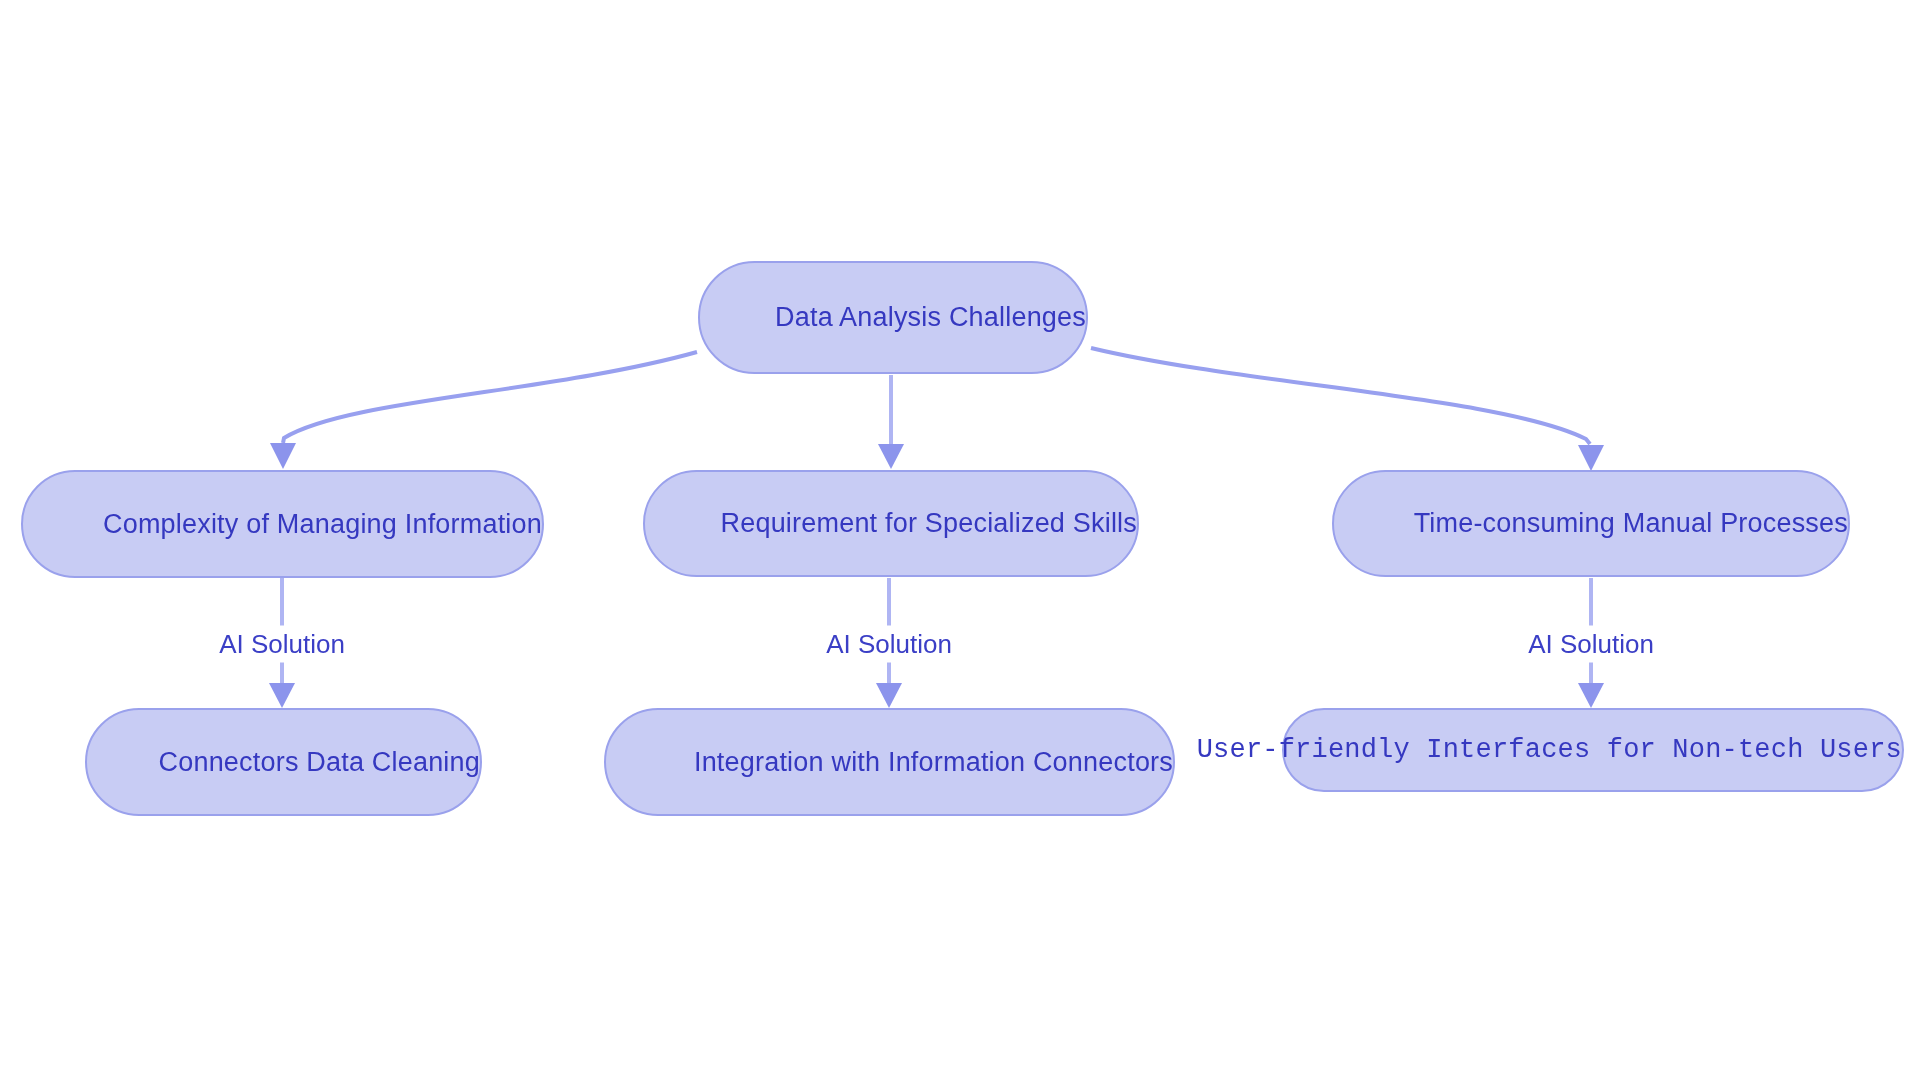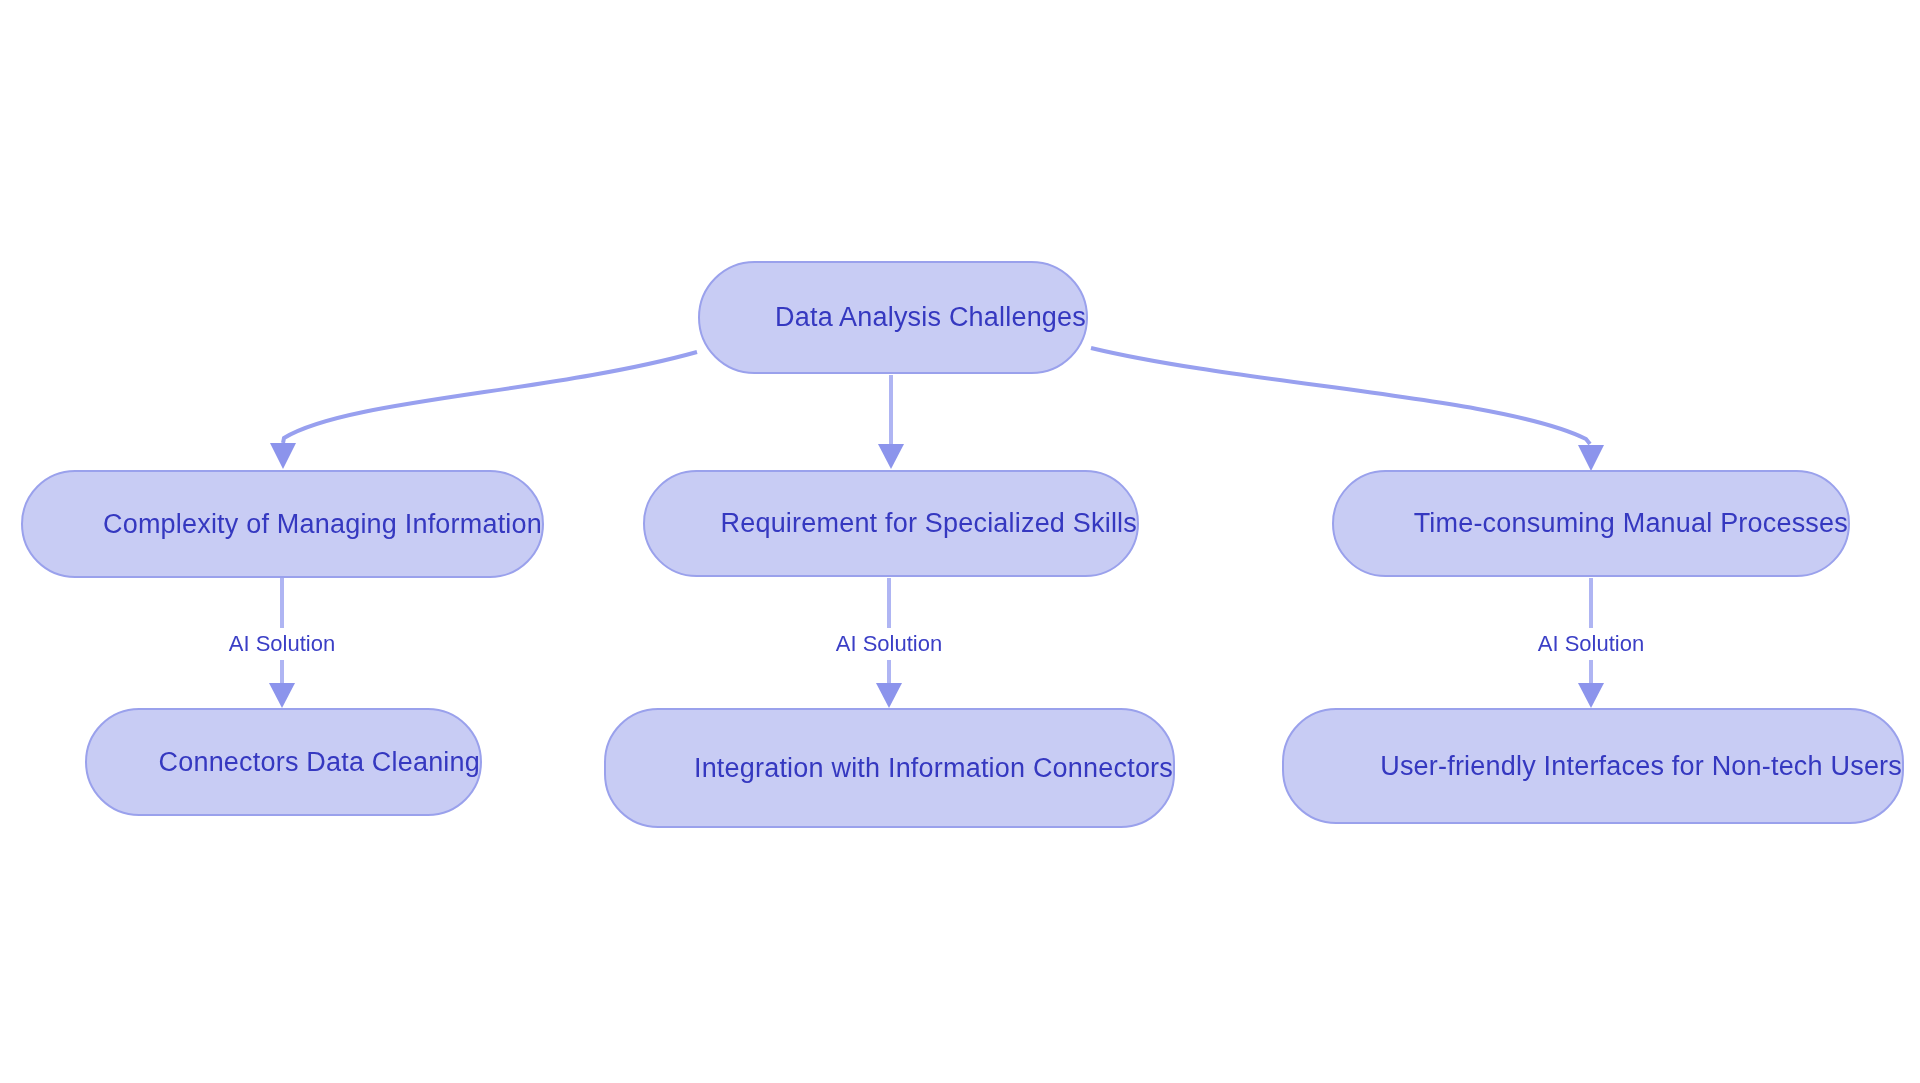--- a/index.html
+++ b/index.html
@@ -37,30 +37,30 @@
     font-size: 27px;
     letter-spacing: 0.2px;
     white-space: nowrap;
     text-align: center;
   }
   .node.root   { left: 698px;  top: 261px; width: 390px; height: 113px; border-radius: 57px; }
   .node.c1     { left: 21px;   top: 470px; width: 523px; height: 108px; border-radius: 54px; }
   .node.c2     { left: 643px;  top: 470px; width: 496px; height: 107px; border-radius: 54px; }
   .node.c3     { left: 1332px; top: 470px; width: 518px; height: 107px; border-radius: 54px; }
   .node.s1     { left: 85px;   top: 708px; width: 397px; height: 108px; border-radius: 54px; }
-  .node.s2     { left: 604px;  top: 708px; width: 571px; height: 120px; border-radius: 54px; }
-  .node.s3     { left: 1282px; top: 708px; width: 622px; height: 116px; border-radius: 54px; }
+  .node.s2     { left: 604px;  top: 708px; width: 571px; height: 108px; border-radius: 54px; }
+  .node.s3     { left: 1282px; top: 708px; width: 622px; height: 84px; border-radius: 54px; font-family: Liberation Mono, monospace; }
   .edge-label {
     position: absolute;
     z-index: 3;
     transform: translate(-50%, -50%);
     background: #ffffff;
     padding: 3px 8px;
     color: #3b3fc6;
-    font-size: 22px;
+    font-size: 26px;
     white-space: nowrap;
   }
   .edge-label.l1 { left: 282px;  top: 644px; }
   .edge-label.l2 { left: 889px;  top: 644px; }
   .edge-label.l3 { left: 1591px; top: 644px; }
   .curve { stroke: #98a0ef; stroke-width: 4; fill: none; }
   .vline { stroke: #afb5f3; stroke-width: 4; fill: none; }
   .ahead { fill: #8c94ec; stroke: none; }
 </style>
 </head>

